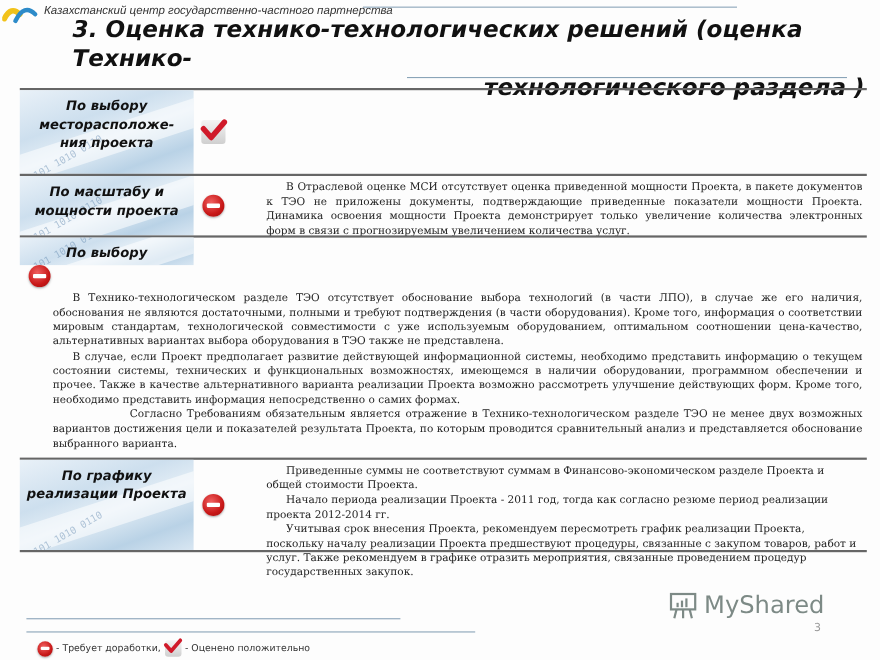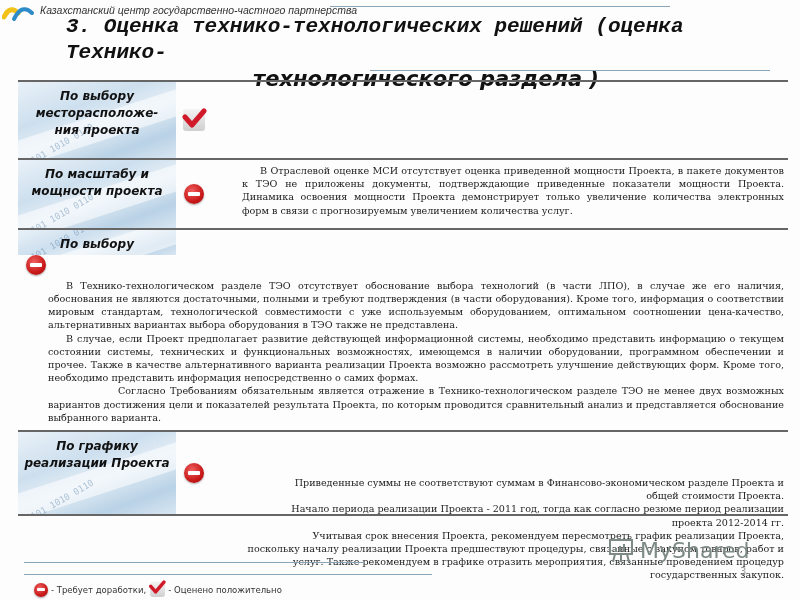--- a/index.html
+++ b/index.html
@@ -4,22 +4,22 @@
 <style>
   * { box-sizing: border-box; margin: 0; padding: 0; }
   html, body { width: 800px; height: 600px; background: #fdfdfd; overflow: hidden; }
   body { position: relative; font-family: "DejaVu Serif", serif; color: #222; }
 
   .logo { position: absolute; left: 2px; top: 3px; width: 34px; height: 20px; }
   .org-name { position: absolute; left: 40px; top: 4px; font-family: "Liberation Sans", sans-serif; font-style: italic; font-size: 10.5px; color: #333; white-space: nowrap; }
   .rule { position: absolute; height: 1px; background: #8aa4b8; }
 
   .title { position: absolute; left: 66px; top: 14px; width: 728px; font-family: "DejaVu Sans", sans-serif; font-style: italic; font-size: 21px; line-height: 26px; color: #111; }
-  .title .l1 { display: block; font-family: Liberation Mono, monospace; }
-  .title .l2 { display: block; text-align: center; padding-right: 8px; }
+  .title .l1 { display: block; }
+  .title .l2 { display: block; text-align: right; padding-right: 8px; }
 
   .table { position: absolute; left: 18px; top: 80px; width: 770px; }
   .row { position: relative; display: flex; border-top: 2px solid #666; }
   .row:last-child { border-bottom: 2px solid #666; }
   .crit { width: 158px; position: relative; background: linear-gradient(160deg, #e9f1f8 0%, #cddfee 35%, #e4eef6 55%, #b9d2e6 80%, #d8e6f2 100%); overflow: hidden; }
   .crit::before { content: ""; position: absolute; left: -20px; top: 40%; width: 220px; height: 26px; background: rgba(255,255,255,0.55); transform: rotate(-18deg); }
   .crit::after { content: "0101 1010 0110"; position: absolute; left: 4px; bottom: 8px; font-family: "DejaVu Sans Mono", monospace; font-size: 9px; color: rgba(90,130,170,0.45); transform: rotate(-30deg); white-space: nowrap; }
   .crit-label { position: relative; z-index: 1; text-align: center; font-family: "DejaVu Sans", sans-serif; font-style: italic; font-weight: bold; font-size: 12px; line-height: 17px; color: #111; padding: 6px 6px 0; }
   .status { width: 36px; display: flex; align-items: center; justify-content: center; }
   .desc { flex: 1; padding: 4px 4px 6px 30px; font-size: 9.6px; line-height: 13.2px; text-align: justify; color: #222; }
@@ -67,21 +67,21 @@
     </div>
     <div class="status">
       <div class="icon-check">
         <svg width="26" height="26" viewBox="0 0 26 26">
             <path d="M4 12 L11 20 L23 6" stroke="#d01a2a" stroke-width="5" fill="none" stroke-linecap="round" stroke-linejoin="round"></path>
           </svg>
       </div>
     </div>
   </div>
 
-  <div class="row" style="height:70px;">
+  <div class="row" style="height:56px;">
     <div class="crit">
       <div class="crit-label">По масштабу и мощности проекта</div>
     </div>
     <div class="status">
       <div class="icon-minus"></div>
     </div>
     <div class="desc">
       <p>В Отраслевой оценке МСИ отсутствует оценка приведенной мощности Проекта, в пакете документов к ТЭО не приложены документы,  подтверждающие приведенные показатели мощности Проекта. Динамика освоения мощности Проекта демонстрирует только увеличение количества электронных форм в связи с прогнозируемым увеличением количества услуг.</p>
     </div>
   </div>
@@ -100,21 +100,21 @@
     </div>
   </div>
 
   <div class="row" style="height:86px;">
     <div class="crit">
       <div class="crit-label">По графику реализации Проекта</div>
     </div>
     <div class="status">
       <div class="icon-minus"></div>
     </div>
-    <div class="desc" style="text-align:right;margin-top:40px;">
+    <div class="desc" style="text-align:left;">
       <p>Приведенные суммы не соответствуют суммам в Финансово-экономическом разделе Проекта и общей стоимости Проекта.</p>
       <p>Начало периода реализации Проекта - 2011 год, тогда как согласно резюме период реализации проекта 2012-2014 гг.</p>
       <p>Учитывая срок внесения Проекта, рекомендуем пересмотреть график реализации Проекта, поскольку началу реализации Проекта предшествуют процедуры, связанные с закупом товаров, работ и услуг. Также рекомендуем в графике отразить мероприятия, связанные проведением процедур государственных закупок.</p>
     </div>
   </div>
 </div>
 
 <div class="footer-rule" style="top:562px; width:340px;"></div>
 <div class="footer-rule" style="top:574px; width:408px;"></div>
 

